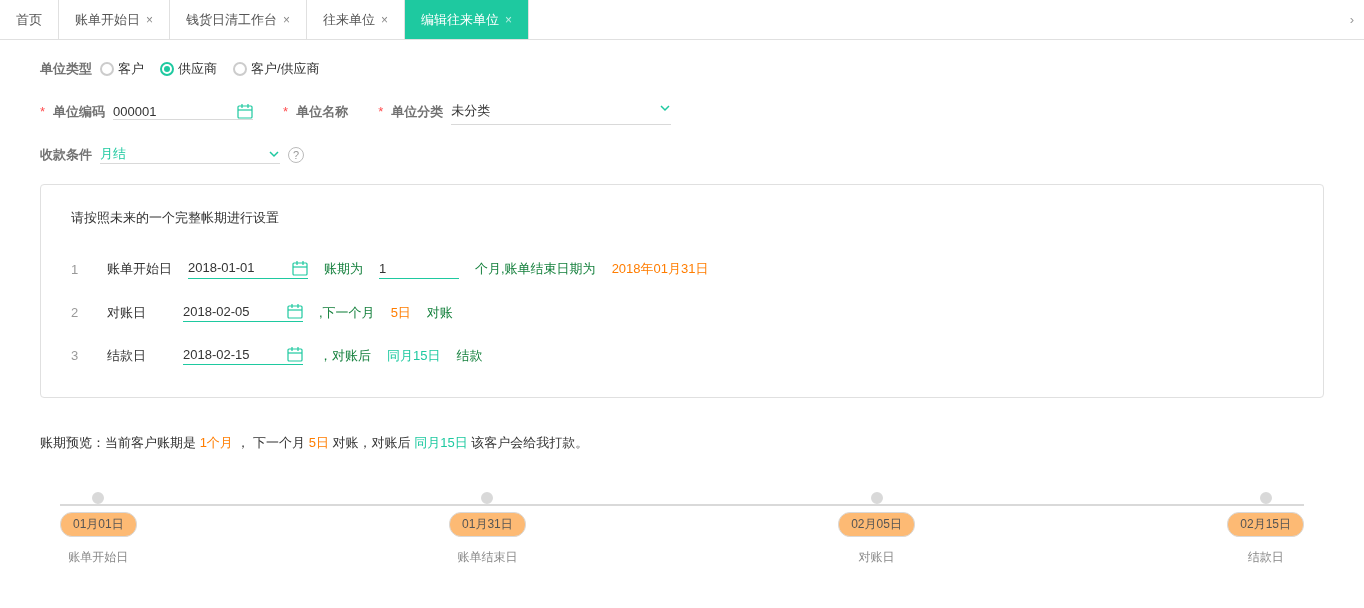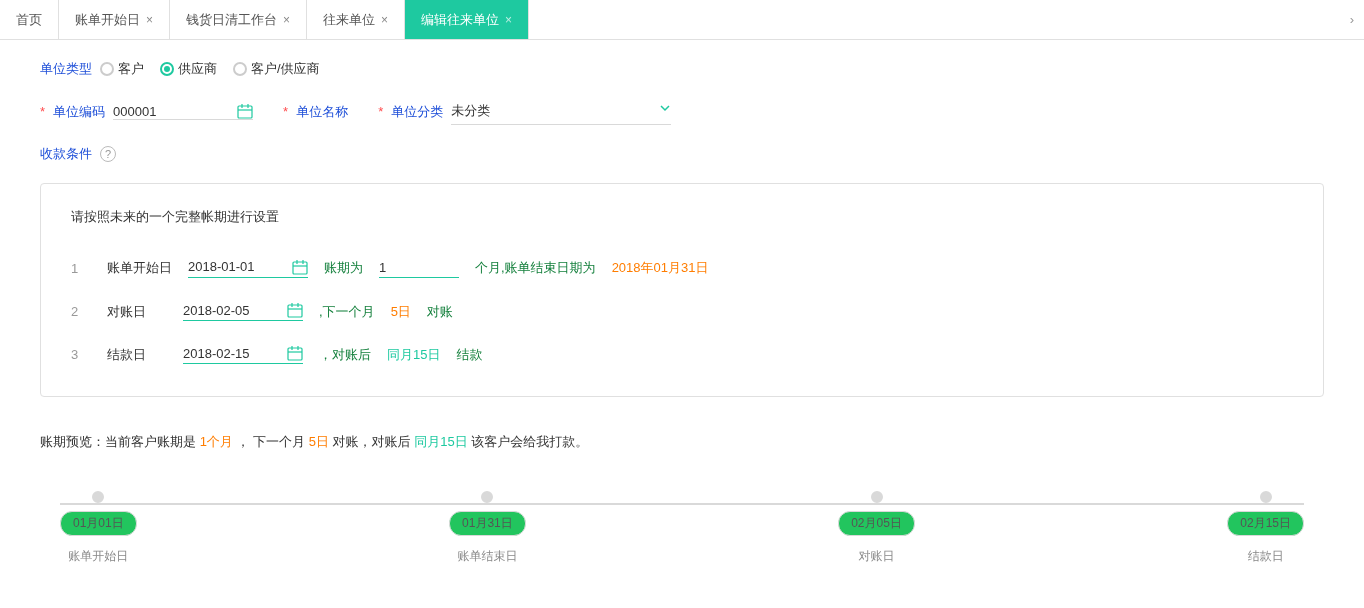--- a/index.html
+++ b/index.html
@@ -56,22 +56,23 @@
       align-items: center;
       margin-bottom: 20px;
       gap: 30px;
     }
     .form-group {
       display: flex;
       align-items: center;
       gap: 8px;
     }
     .form-label {
-      color: #1d4ed8;
+      color: #737373;
       white-space: nowrap;
+      font-weight: bold;
     }
     .required-star {
       color: #ff4d4f;
     }
 
     
     .radio-group {
       display: flex;
       align-items: center;
       gap: 16px;
@@ -276,21 +277,21 @@
       gap: 8px;
     }
     .timeline-dot {
       width: 12px;
       height: 12px;
       border-radius: 50%;
       background: #d9d9d9;
       border: 2px solid #d9d9d9;
     }
     .timeline-badge {
-      background: #22c55e;
+      background: #fdba74;
       border: 1px solid #d9d9d9;
       border-radius: 12px;
       padding: 3px 12px;
       font-size: 12px;
       color: #555;
       white-space: nowrap;
     }
     .timeline-label {
       font-size: 12px;
       color: #888;
@@ -376,20 +377,26 @@
         <svg class="chevron-svg" viewBox="0 0 12 12" fill="none">
             <path d="M2 4l4 4 4-4" stroke="#1ec9a0" stroke-width="1.5"></path>
           </svg>
       </div>
     </div>
   </div>
 
   <div class="form-row">
     <div class="form-group">
       <span class="form-label">收款条件</span>
+      <div class="dropdown-group" style="min-width:180px;">
+        <span class="dropdown-value">月结</span>
+        <svg class="chevron-svg" viewBox="0 0 12 12" fill="none">
+            <path d="M2 4l4 4 4-4" stroke="#1ec9a0" stroke-width="1.5"></path>
+          </svg>
+      </div>
       <div class="help-icon">?</div>
     </div>
   </div>
 
   <div class="setting-panel">
     <div class="panel-title">请按照未来的一个完整帐期进行设置</div>
 
     <div class="setting-row">
       <span class="row-number">1</span>
       <span class="row-type-label">账单开始日</span>

